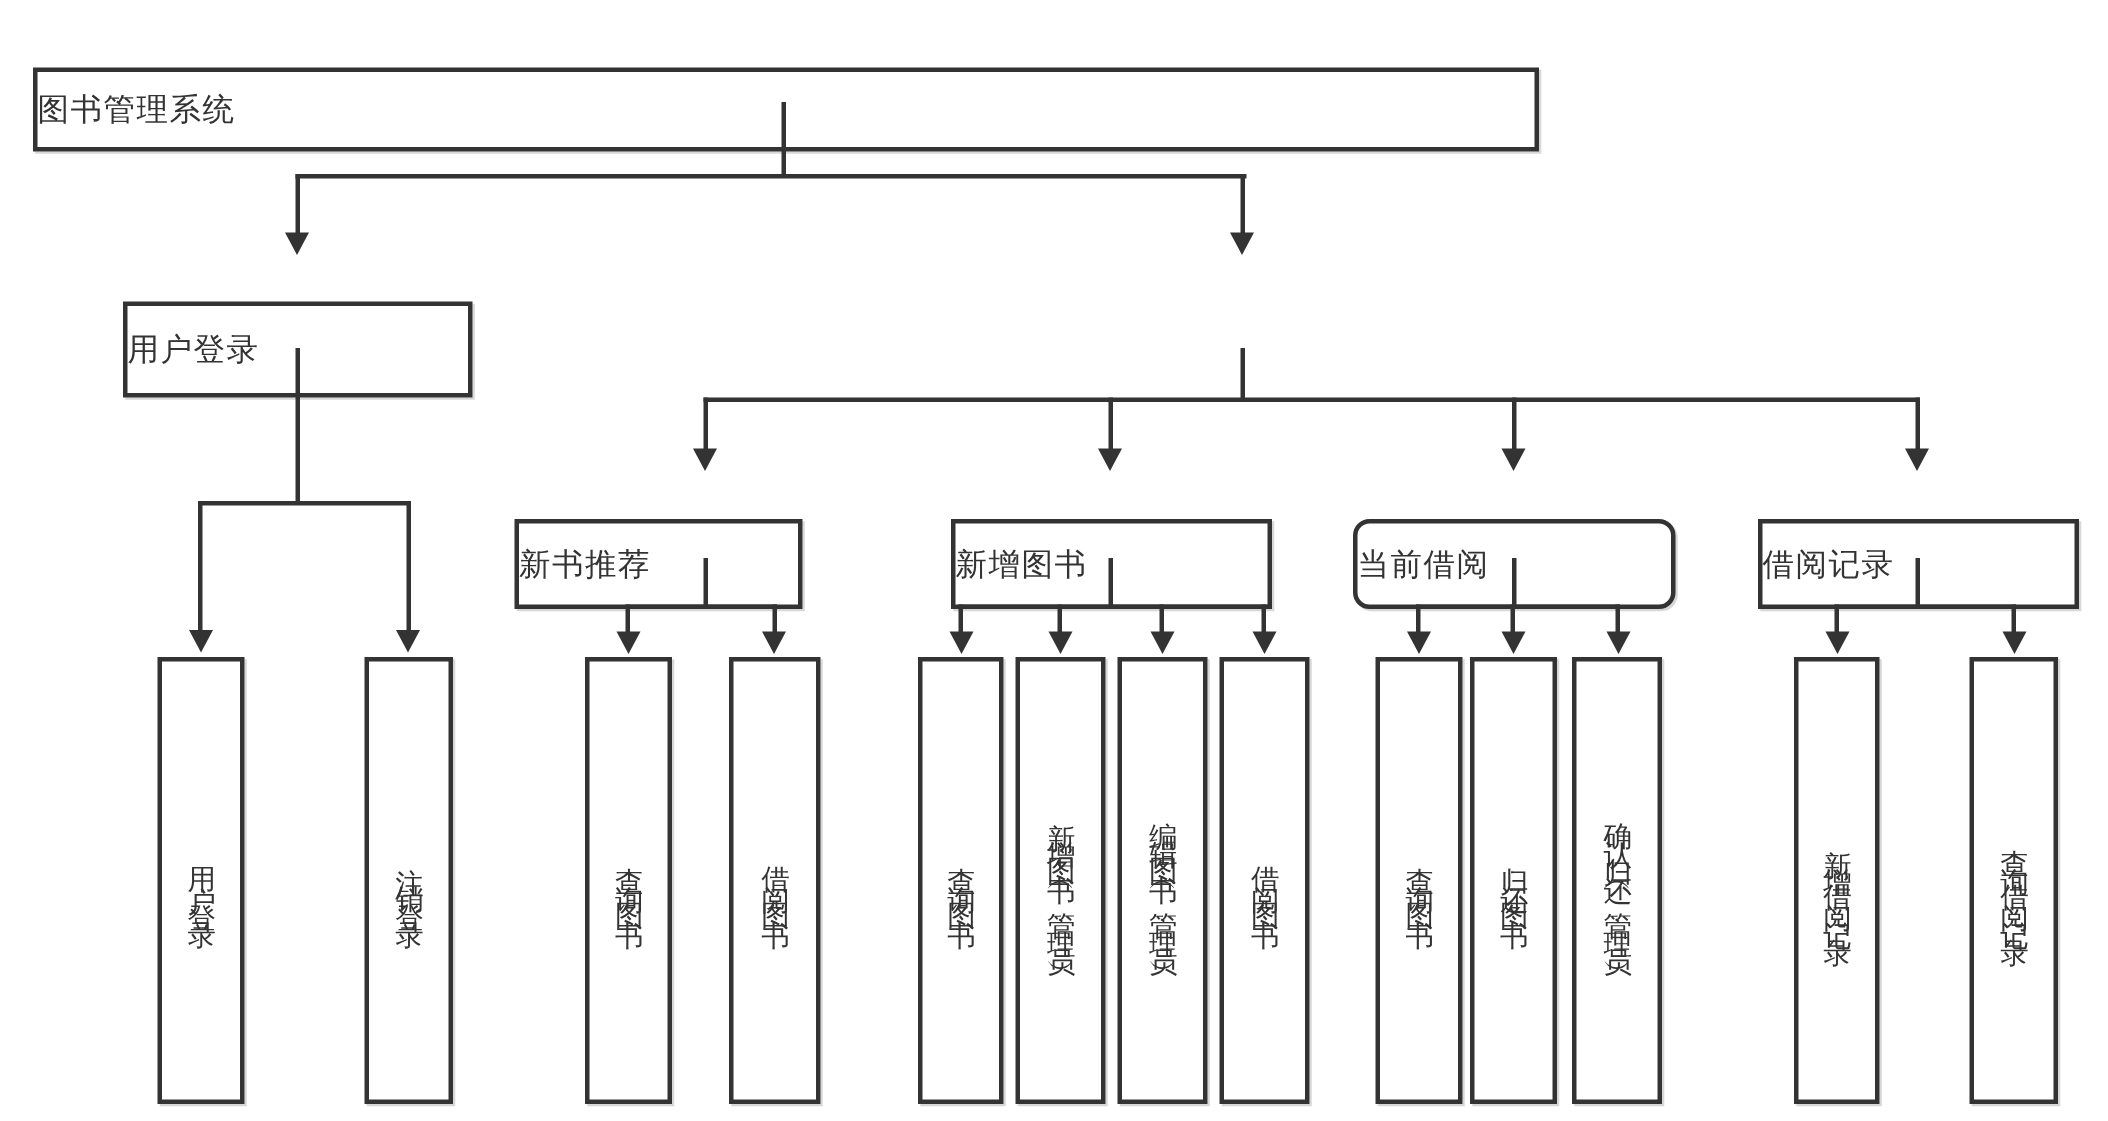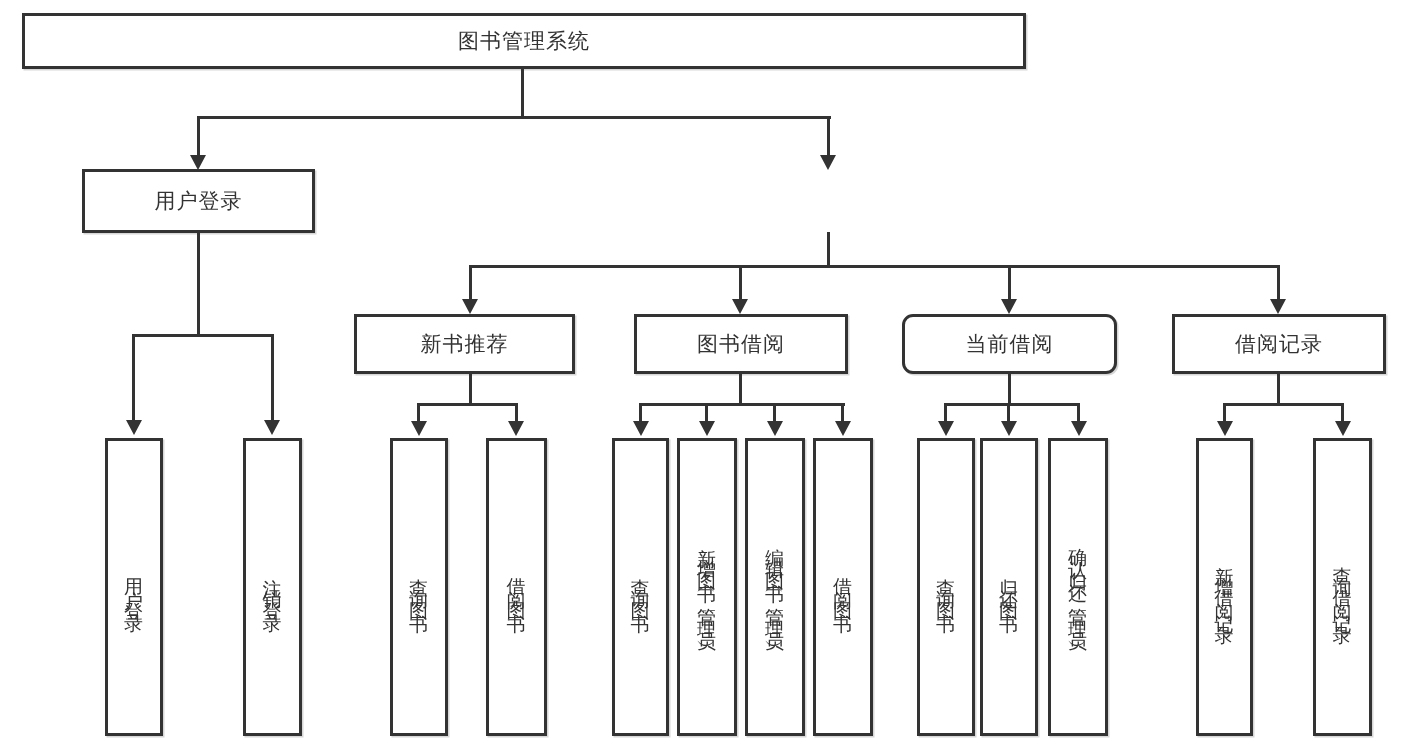--- a/index.html
+++ b/index.html
@@ -9,22 +9,22 @@
   }
   html,body{margin:0;padding:0;background:#ffffff;}
   #canvas{
     position:relative;width:1405px;height:747px;background:#ffffff;
     font-family:"Liberation Sans","DejaVu Sans",sans-serif;overflow:hidden;
   }
   
   .node{
     position:absolute;box-sizing:border-box;background:#ffffff;
     border:3px solid var(--line);
-    display:flex;align-items:center;justify-content:center;
-    color:var(--text);box-shadow:1.5px 1.5px 0 rgba(110,110,110,.28);
+    display:flex;align-items:center;justify-content:flex-start;
+    color:var(--text);box-shadow:1.5px 1.5px 0 rgba(110,110,110,.28);margin-top:32px;
   }
   .node.h{font-size:21px;letter-spacing:1px;}
   .node.root{border-width:3.5px;}
   .leaf{
     position:absolute;box-sizing:border-box;background:#ffffff;
     border:3px solid var(--line);top:438px;height:298px;
     display:flex;align-items:center;justify-content:center;
     color:var(--text);box-shadow:1.5px 1.5px 0 rgba(110,110,110,.28);
   }
   .vtext{
@@ -75,25 +75,25 @@
   <div class="hl" style="left:469px;top:265px;width:811px;"></div>
   <div class="vl" style="left:469px;top:265px;height:37px;"></div>
   <div class="vl" style="left:739px;top:265px;height:37px;"></div>
   <div class="vl" style="left:1008px;top:265px;height:37px;"></div>
   <div class="vl" style="left:1277px;top:265px;height:37px;"></div>
   <div class="ah" style="left:462px;top:299px;"></div>
   <div class="ah" style="left:732px;top:299px;"></div>
   <div class="ah" style="left:1001px;top:299px;"></div>
   <div class="ah" style="left:1270px;top:299px;"></div>
 
-  <div class="node h" style="left:354px;top:314px;width:221px;height:60px;">
+  <div class="node h" style="left:343px;top:314px;width:192px;height:60px;">
     <span>新书推荐</span>
   </div>
   <div class="node h" style="left:634px;top:314px;width:214px;height:60px;">
-    <span>图书借阅</span>
+    <span>新增图书</span>
   </div>
   <div class="node h" style="left:902px;top:314px;width:215px;height:60px;border-radius:11px;">
     <span>当前借阅</span>
   </div>
   <div class="node h" style="left:1172px;top:314px;width:214px;height:60px;">
     <span>借阅记录</span>
   </div>
 
   <div class="vl" style="left:469px;top:372px;height:34px;"></div>
   <div class="hl" style="left:417px;top:403px;width:101px;"></div>

